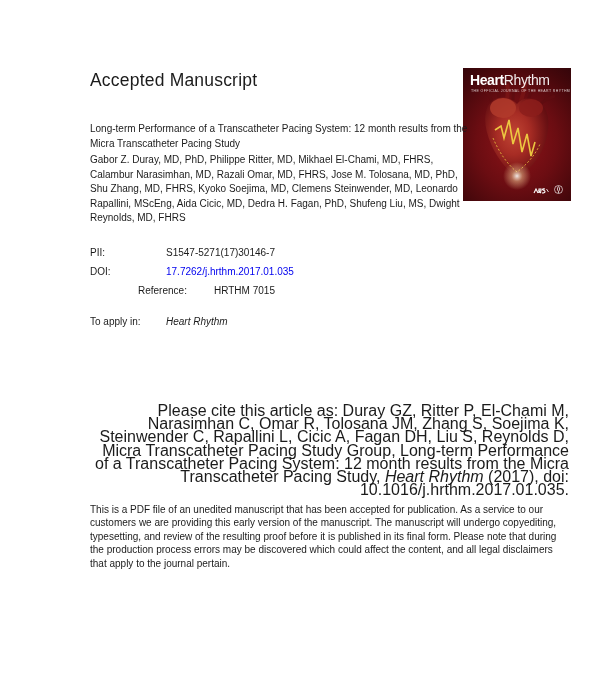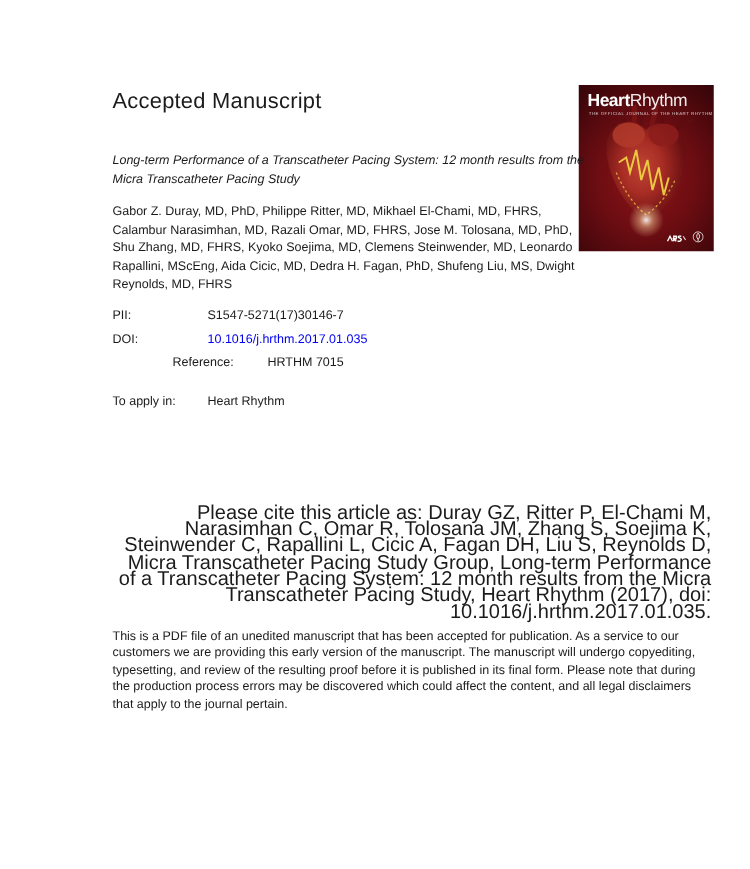--- a/index.html
+++ b/index.html
@@ -39,36 +39,36 @@
     font-size:3.5px;letter-spacing:0.4px;white-space:nowrap;
   }
   #cover-art{position:absolute;left:0;top:0;width:108px;height:133px;}
   #cover-logos{
     position:absolute;right:8px;bottom:6px;
     display:flex;gap:5px;align-items:flex-end;
   }
   
   #article-title{
     left:64px;top:122px;width:378px;
-    font-size:10px;line-height:14.5px;font-style:italic;
+    font-size:10px;line-height:14.5px;
   }
   #author-list{
-    left:64px;top:163px;width:384px;
+    left:64px;top:153px;width:384px;
     font-size:10px;line-height:14.6px;
   }
   .meta-row{position:absolute;left:64px;font-size:10px;line-height:12px;}
   .meta-label{display:inline-block;width:76px;}
   .meta-value{display:inline-block;}
   #meta-pii{top:247px;text-decoration:underline;}
   #meta-doi{top:266px;}
   #meta-reference{top:285px;padding-left:48px;}
   #meta-toappear{top:316px;}
   #meta-received{top:350px;}
   a.doi-link{color:#0000ee;text-decoration:none;}
-  .italic{}
+  .italic{font-style:italic;}
   #citation{
     left:64px;top:404px;width:479px;
     font-size:16px;line-height:13.2px;
     text-align:right;
   }
   #disclaimer{
     left:64px;top:503px;width:479px;
     font-size:10px;line-height:13.4px;
   }
 </style>
@@ -131,21 +131,21 @@
   </div>
 
   <div id="article-title" class="abs">Long-term Performance of a Transcatheter Pacing System: 12 month results from the Micra Transcatheter Pacing Study</div>
 
   <div id="author-list" class="abs">Gabor Z. Duray, MD, PhD, Philippe Ritter, MD, Mikhael El-Chami, MD, FHRS, Calambur Narasimhan, MD, Razali Omar, MD, FHRS, Jose M. Tolosana, MD, PhD, Shu Zhang, MD, FHRS, Kyoko Soejima, MD, Clemens Steinwender, MD, Leonardo Rapallini, MScEng, Aida Cicic, MD, Dedra H. Fagan, PhD, Shufeng Liu, MS, Dwight Reynolds, MD, FHRS</div>
 
   <div id="meta-pii" class="meta-row">
     <span class="meta-label">PII:</span><span class="meta-value">S1547-5271(17)30146-7</span>
   </div>
   <div id="meta-doi" class="meta-row">
-    <span class="meta-label">DOI:</span><a href="#" class="meta-value doi-link">10.1016/j.hrthm.2017.01.035</a>
+    <span class="meta-label">DOI:</span><a href="#" class="meta-value doi-link">17.7262/j.hrthm.2017.01.035</a>
   </div>
   <div id="meta-reference" class="meta-row">
     <span class="meta-label">Reference:</span><span class="meta-value">HRTHM 7015</span>
   </div>
   <div id="meta-toappear" class="meta-row">
     <span class="meta-label">To apply in:</span><span class="meta-value italic">Heart Rhythm</span>
   </div>
 
   <div id="citation" class="abs">
     <span>Please cite this article as: Duray GZ, Ritter P, El-Chami M, Narasimhan C, Omar R, Tolosana JM, Zhang S, Soejima K, Steinwender C, Rapallini L, Cicic A, Fagan DH, Liu S, Reynolds D, Micra Transcatheter Pacing Study Group, Long-term Performance of a Transcatheter Pacing System: 12 month results from the Micra Transcatheter Pacing Study, </span><span class="italic">Heart Rhythm</span><span> (2017), doi: 10.1016/j.hrthm.2017.01.035.</span>

